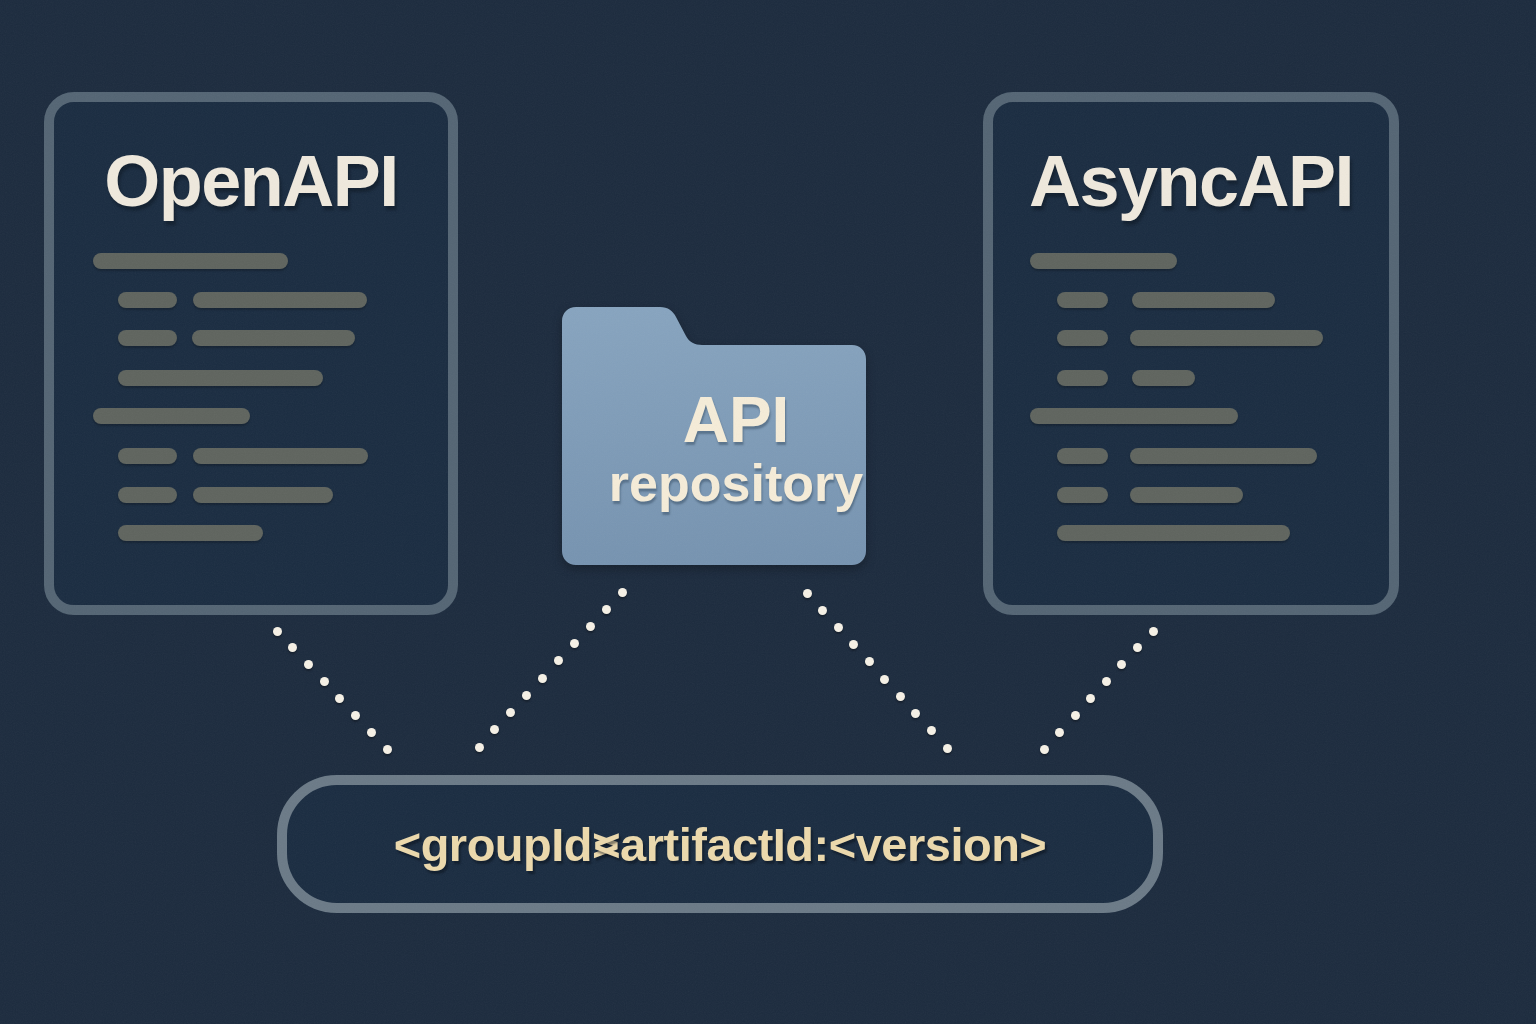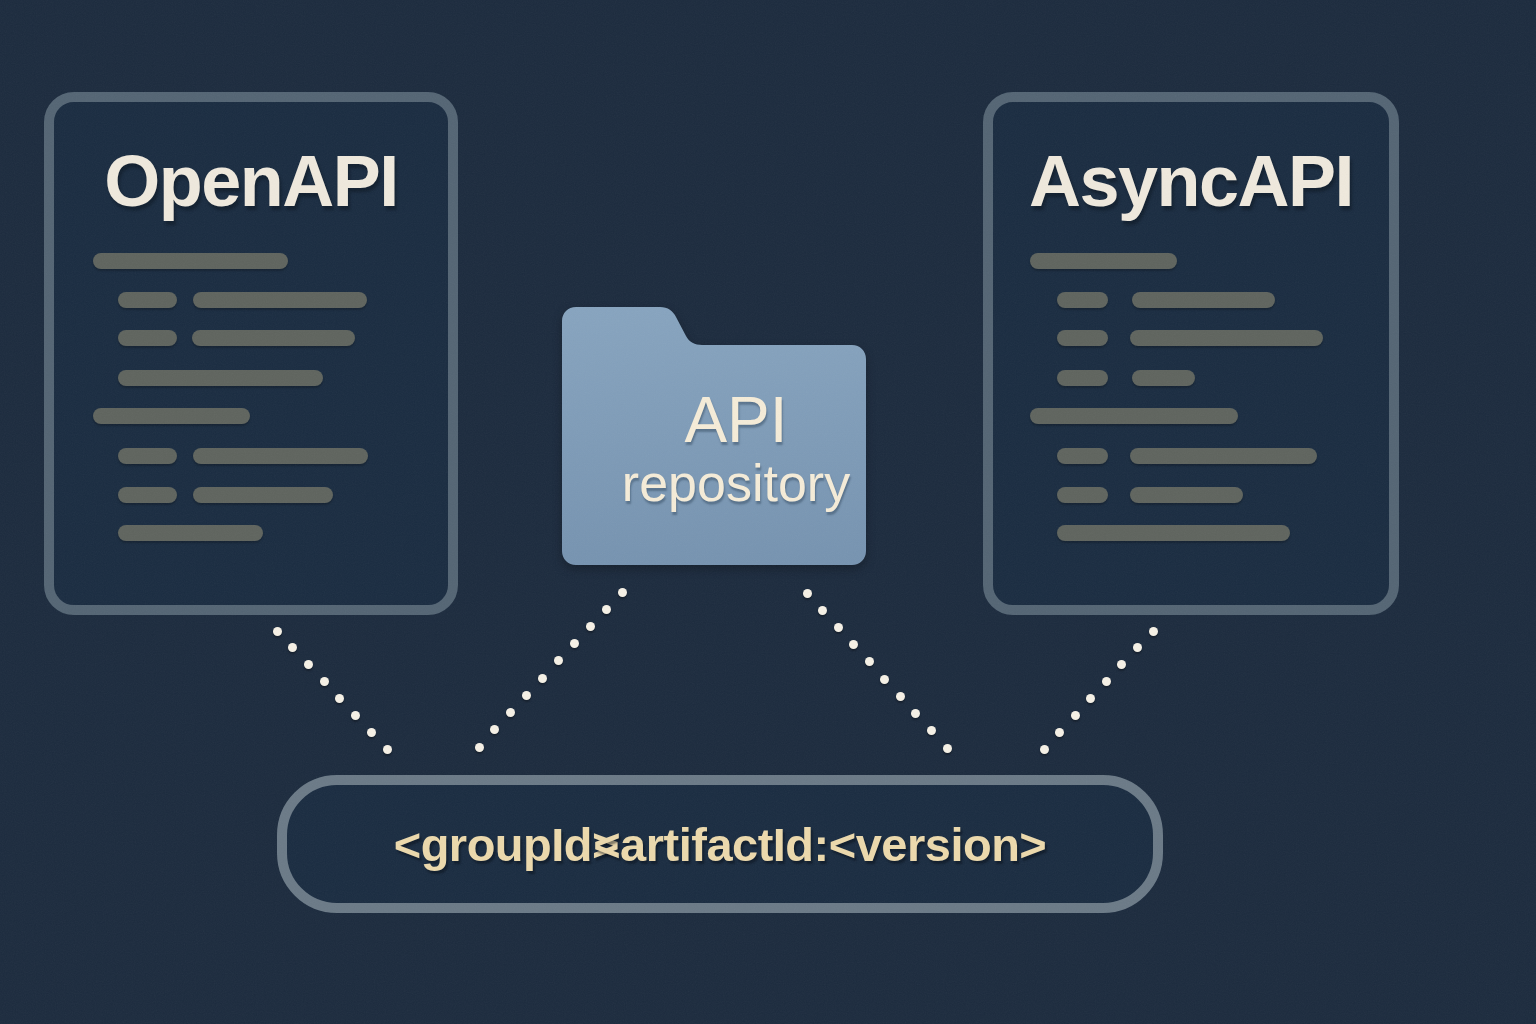--- a/index.html
+++ b/index.html
@@ -49,21 +49,21 @@
   #folder svg{
     position:absolute;inset:0;
     filter:drop-shadow(0 4px 5px rgba(0,0,0,.28));
   }
   #folder-label{
     position:absolute;inset:0;
     display:flex;flex-direction:column;
     align-items:center;justify-content:center;
     margin-top:30px;
     color:var(--folder-text);
-    font-weight:normal;
+    font-weight:bold;
     text-shadow:1px 3px 2px rgba(20,40,60,.35);
     margin-left:44px;
   }
   #folder-label .l1{font-size:64px;line-height:1.0;}
   #folder-label .l2{font-size:52px;line-height:1.2;text-align:right;}
 
   
   .dot{
     position:absolute;
     width:9px;height:9px;

